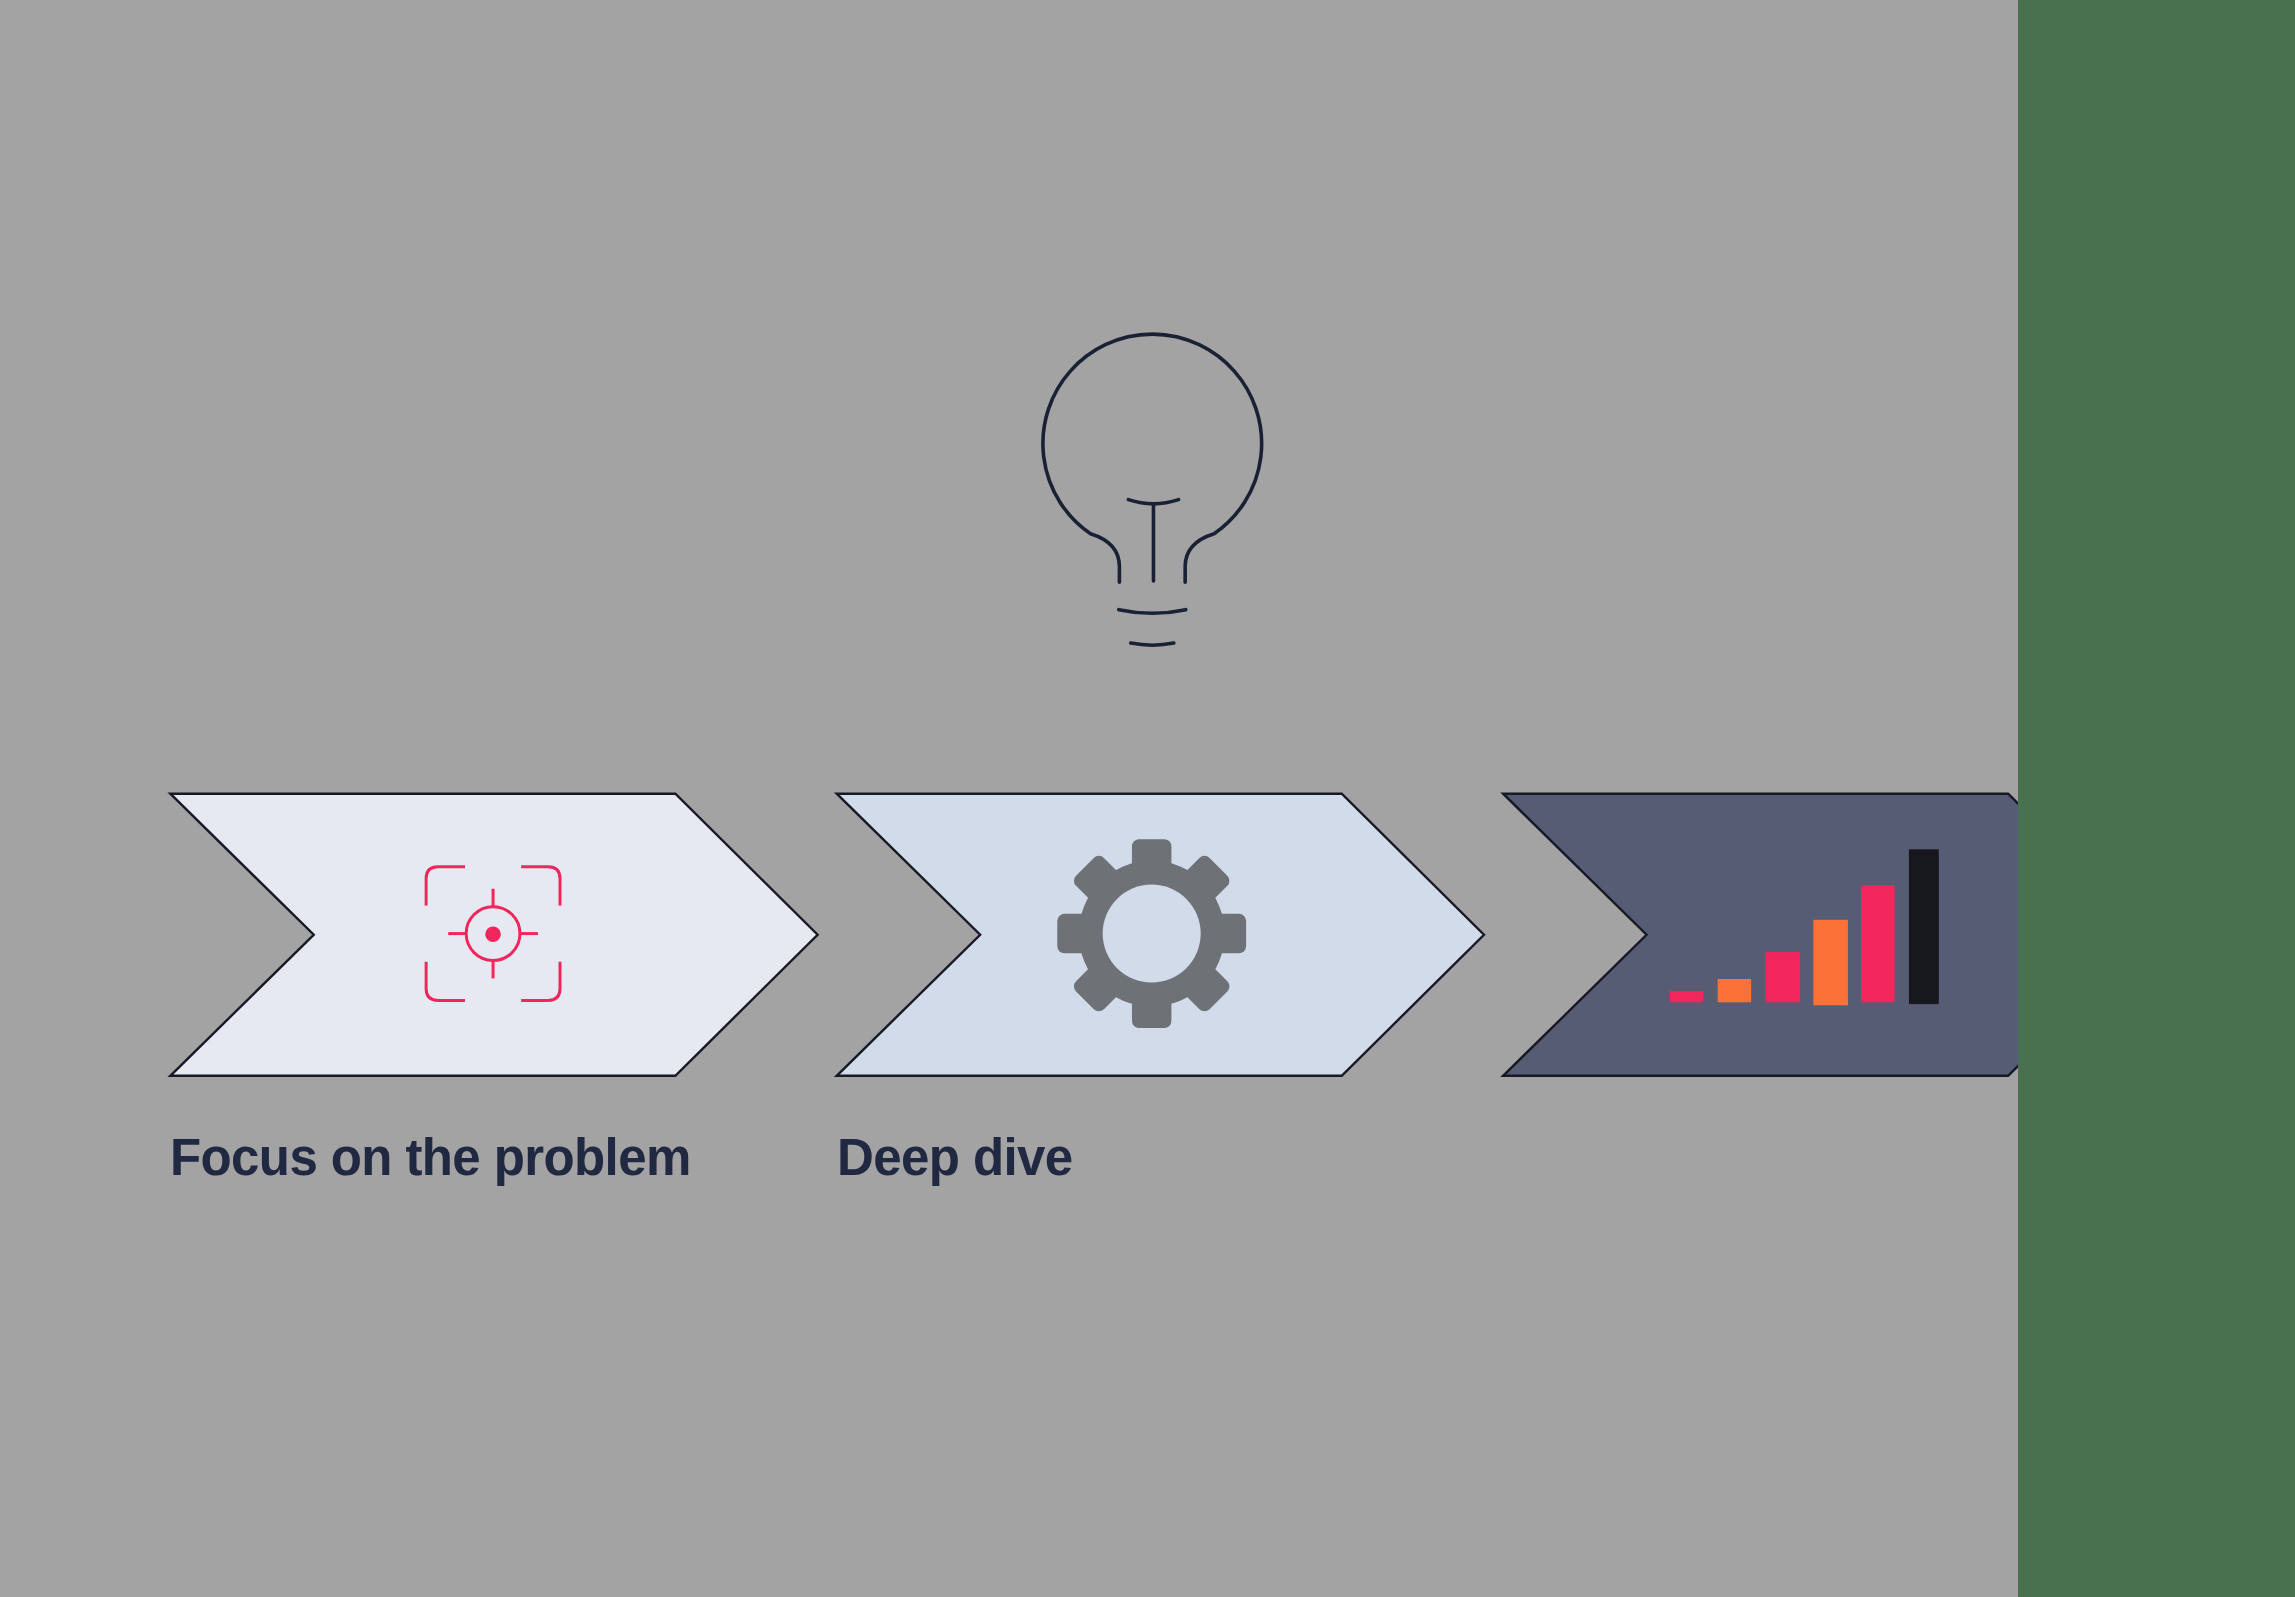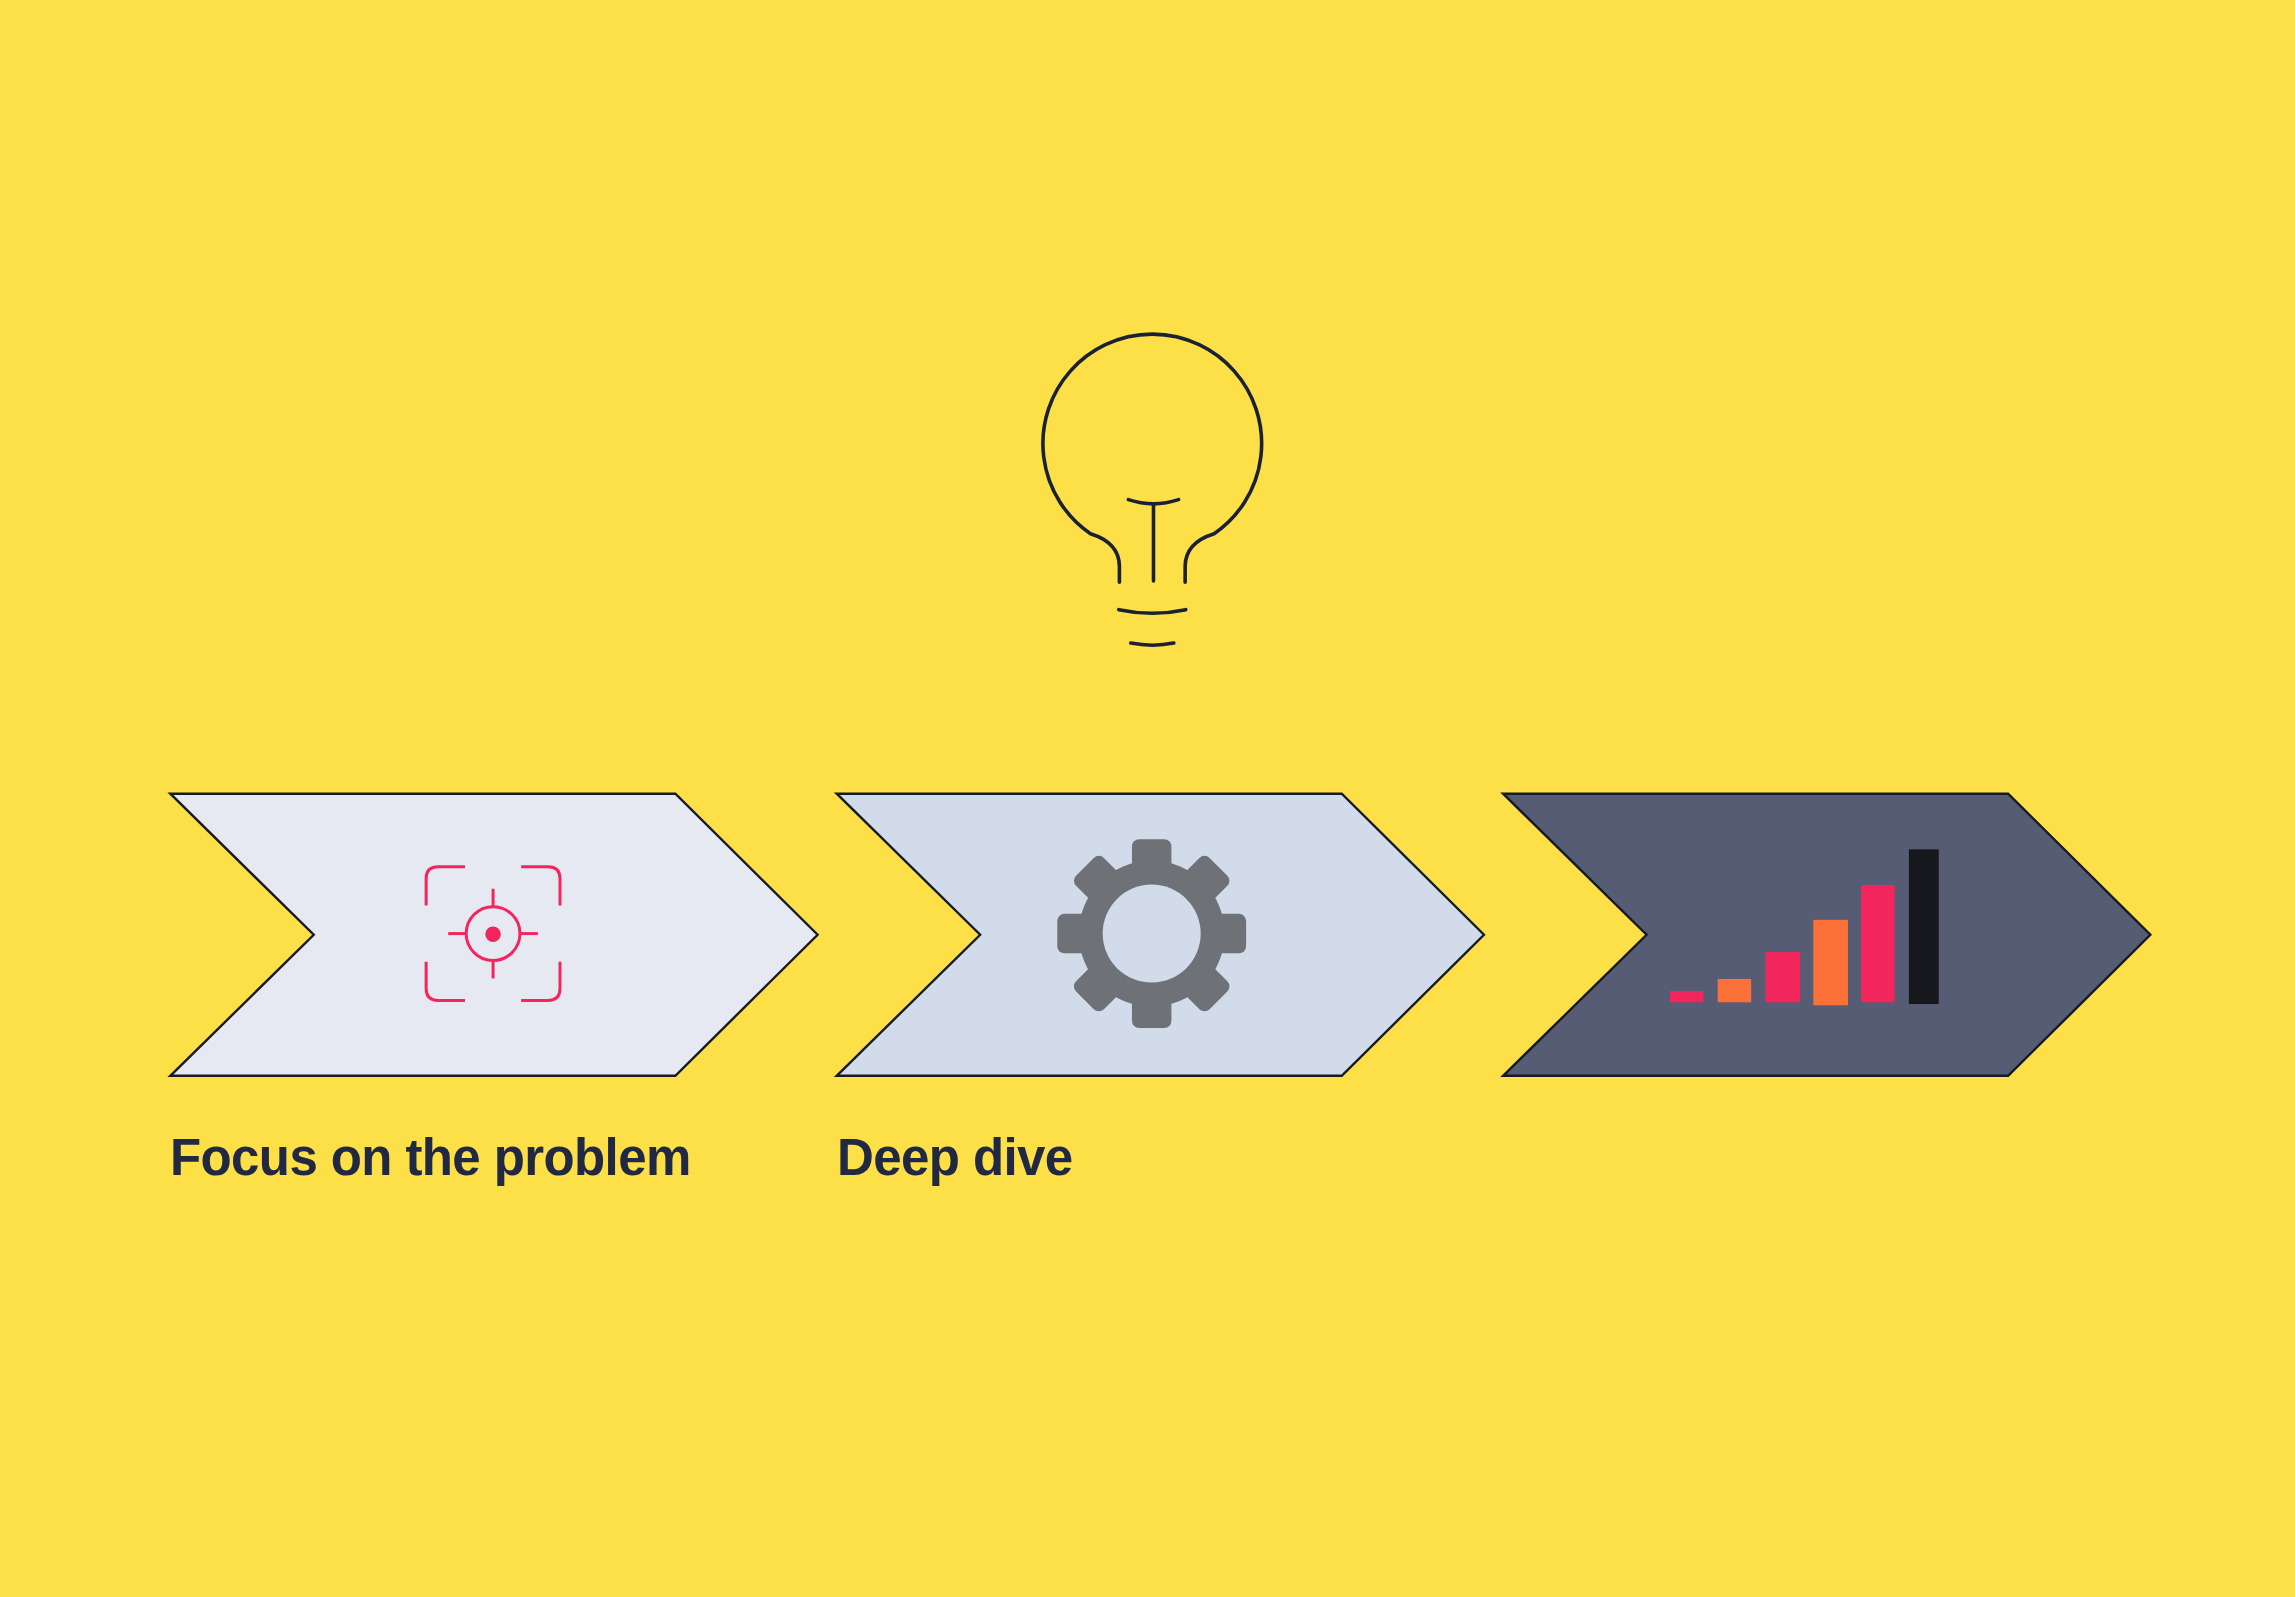--- a/index.html
+++ b/index.html
@@ -2,23 +2,23 @@
 <html style="font-size:9.6px"><head>
 <meta charset="utf-8">
 <style>
   html,body{margin:0;padding:0;}
   body{
     font-family:"Liberation Sans", sans-serif;
     background:#48714F;
   }
   .canvas{
     position:relative;
-    width:2295px;
+    width:2018px;
     height:1597px;
-    background:#fde047;
+    background:#a3a3a3;
     overflow:hidden;
   }
   .diagram-svg{
     position:absolute;
     inset:0;
     display:block;
   }
   .step-label{
     position:absolute;
     top:1127px;

